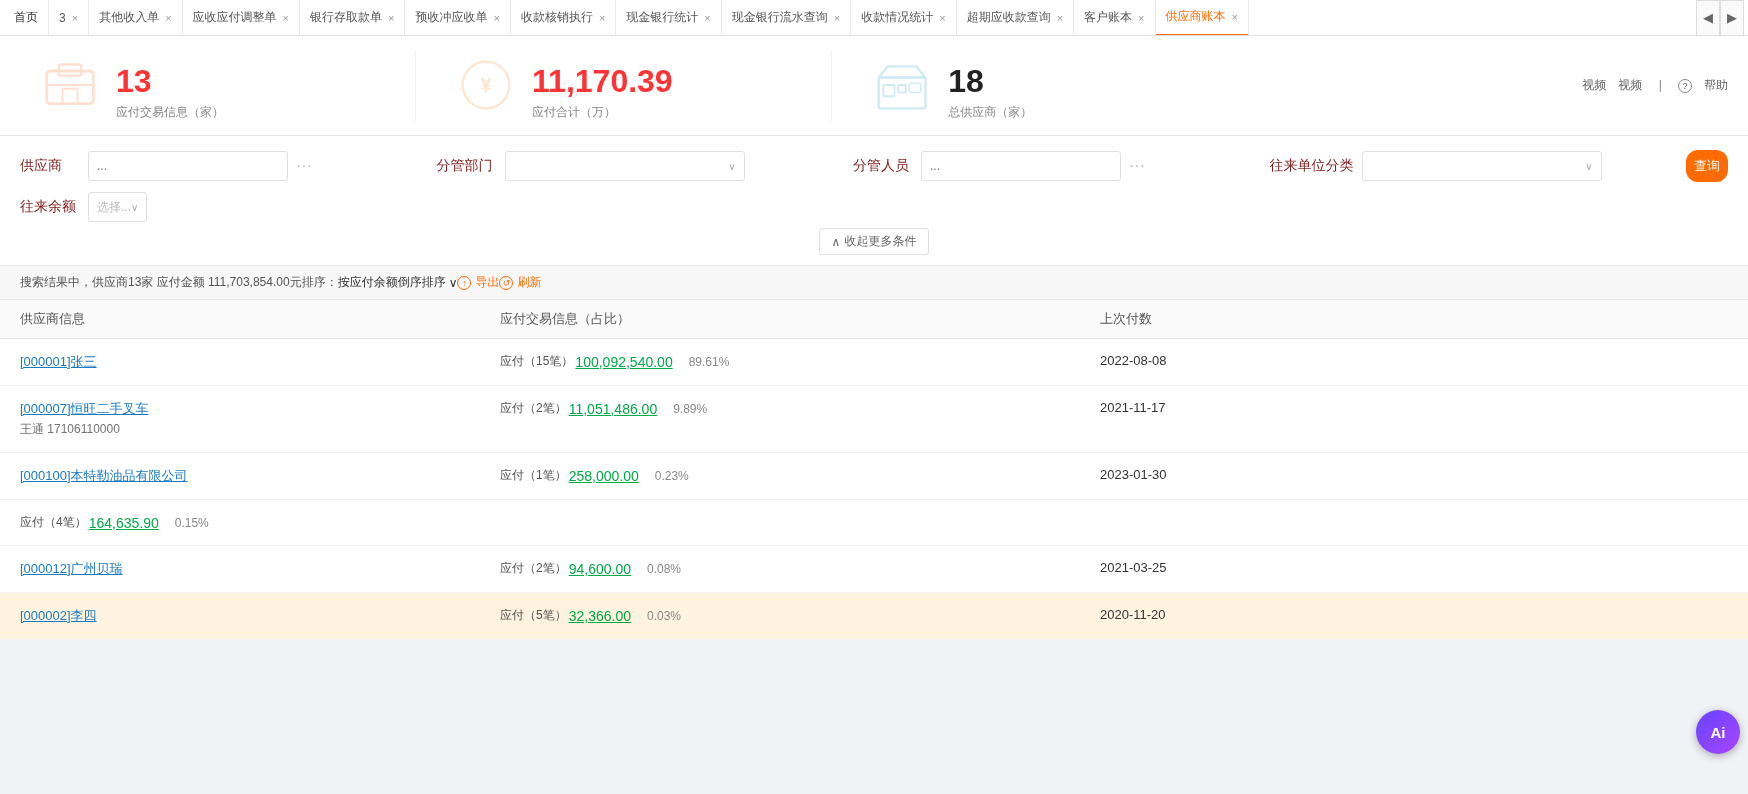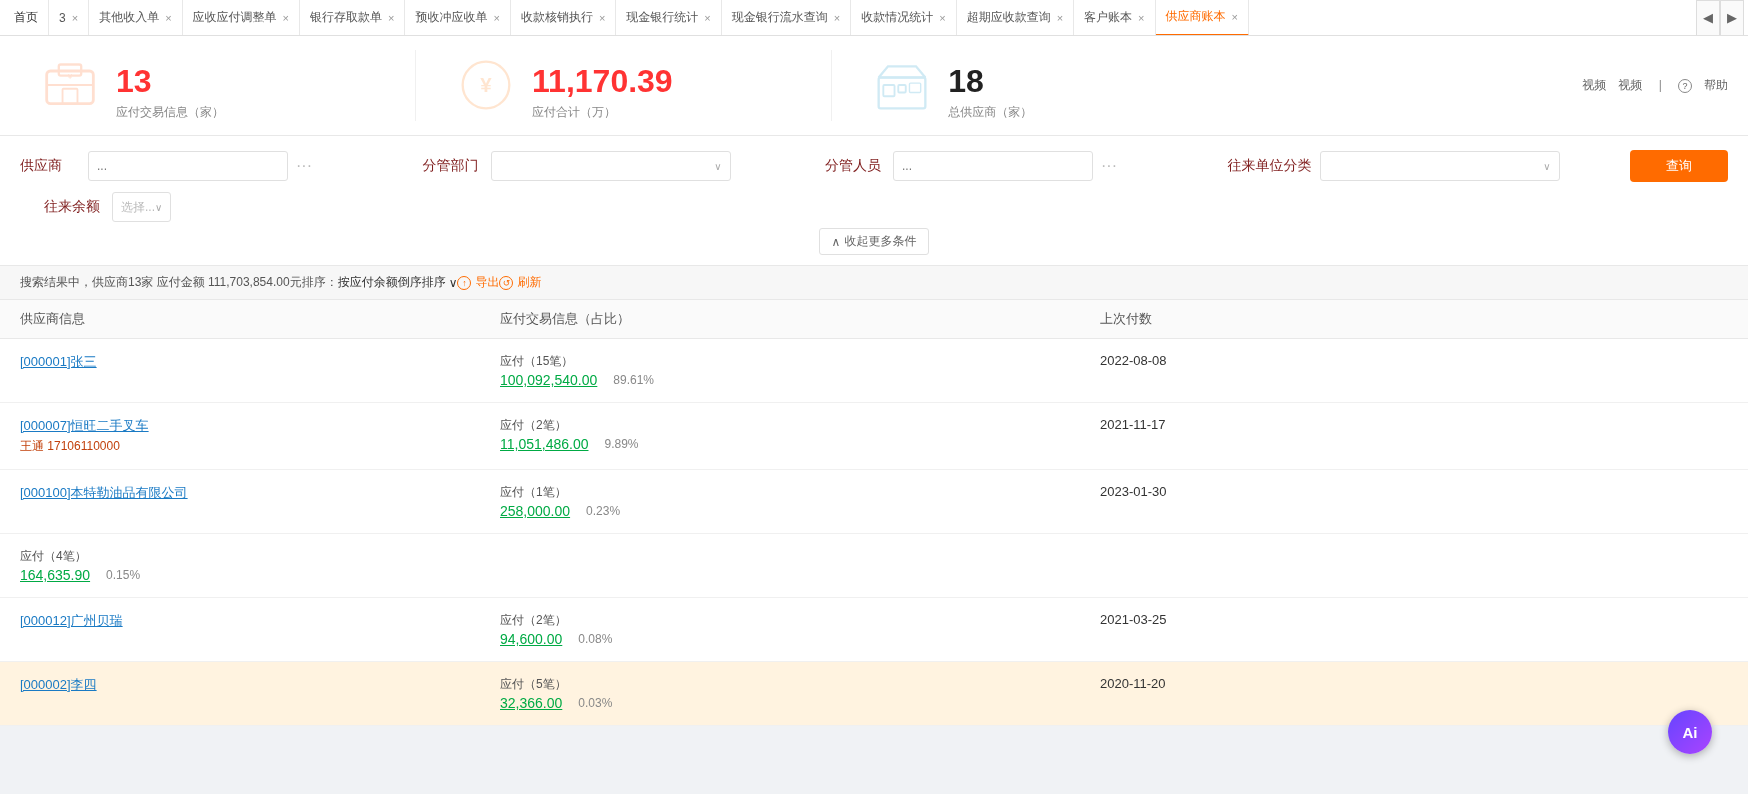--- a/index.html
+++ b/index.html
@@ -118,22 +118,22 @@
       display: flex;
       align-items: center;
       justify-content: space-between;
       cursor: pointer;
     }
     .chevron-down { font-size: 10px; color: #aaa; }
     .search-btn {
       background: #ff6b00;
       color: #fff;
       border: none;
-      border-radius: 4px;
-      padding: 0 36px;
+      border-radius: 12px;
+      padding: 0 8px;
       height: 32px;
       font-size: 13px;
       cursor: pointer;
       white-space: nowrap;
     }
     .collapse-btn {
       display: flex;
       align-items: center;
       justify-content: center;
       gap: 4px;
@@ -208,23 +208,23 @@
       cursor: pointer;
     }
     .table-row.highlighted { background: #fff3e0; }
 
     .supplier-name a {
       color: #1a7ac4;
       text-decoration: underline;
       font-size: 13px;
       cursor: pointer;
     }
-    .supplier-contact { color: #c2410c; font-size: 12px; margin-top: 3px; }
-
-    .payable-info { display: flex; flex-direction: column; gap: 2px; }
+    .supplier-contact { color: #737373; font-size: 12px; margin-top: 3px; }
+
+    .payable-info { display: flex; flex-direction: row; gap: 2px; }
     .payable-label { font-size: 12px; color: #555; }
     .payable-amount { color: #00aa44; font-size: 14px; font-weight: 500; text-decoration: underline; cursor: pointer; }
     .payable-row { display: flex; align-items: center; gap: 16px; }
     .payable-percent { color: #888; font-size: 12px; }
 
     .last-pay-date { font-size: 13px; color: #333; }
   </style>
 </head>
 <body>
 
@@ -361,21 +361,21 @@
     </div>
     <div class="filter-item">
       <span class="filter-label">往来单位分类</span>
       <div class="filter-select-wrapper" style="max-width:240px;">
         <span style="color:#bbb;"></span>
         <span class="chevron-down">∨</span>
       </div>
     </div>
     <button class="search-btn">查询</button>
   </div>
-  <div class="filter-row" style="margin-bottom:6px;margin-left:24px;">
+  <div class="filter-row" style="margin-bottom:6px;">
     <div class="filter-item" style="flex:0 0 auto;">
       <span class="filter-label">往来余额</span>
       <div class="filter-select-wrapper" style="max-width:180px;color:#bbb;">
         <span>选择...</span>
         <span class="chevron-down">∨</span>
       </div>
     </div>
   </div>
   <div style="display:flex; justify-content:center; margin-top:2px;">
     <div class="collapse-btn">
@@ -521,15 +521,15 @@
           <span class="payable-percent">0.03%</span>
         </div>
       </div>
     </div>
     <div class="col-lastpay">
       <span class="last-pay-date">2020-11-20</span>
     </div>
   </div>
 </div>
 
-<div style="position:fixed; bottom:40px; right:36px; width:44px; height:44px; background:linear-gradient(135deg,#6644ff,#aa44ff); border-radius:50%; display:flex; align-items:center; justify-content:center; color:#fff; font-size:15px; font-weight:bold; cursor:pointer; box-shadow:0 2px 8px rgba(0,0,0,0.3);">
+<div style="position:fixed; bottom:40px; right:8px; width:44px; height:44px; background:linear-gradient(135deg,#6644ff,#aa44ff); border-radius:50%; display:flex; align-items:center; justify-content:center; color:#fff; font-size:15px; font-weight:bold; cursor:pointer; box-shadow:0 2px 8px rgba(0,0,0,0.3);">
   <span>Ai</span>
 </div>
 
 </body></html>

